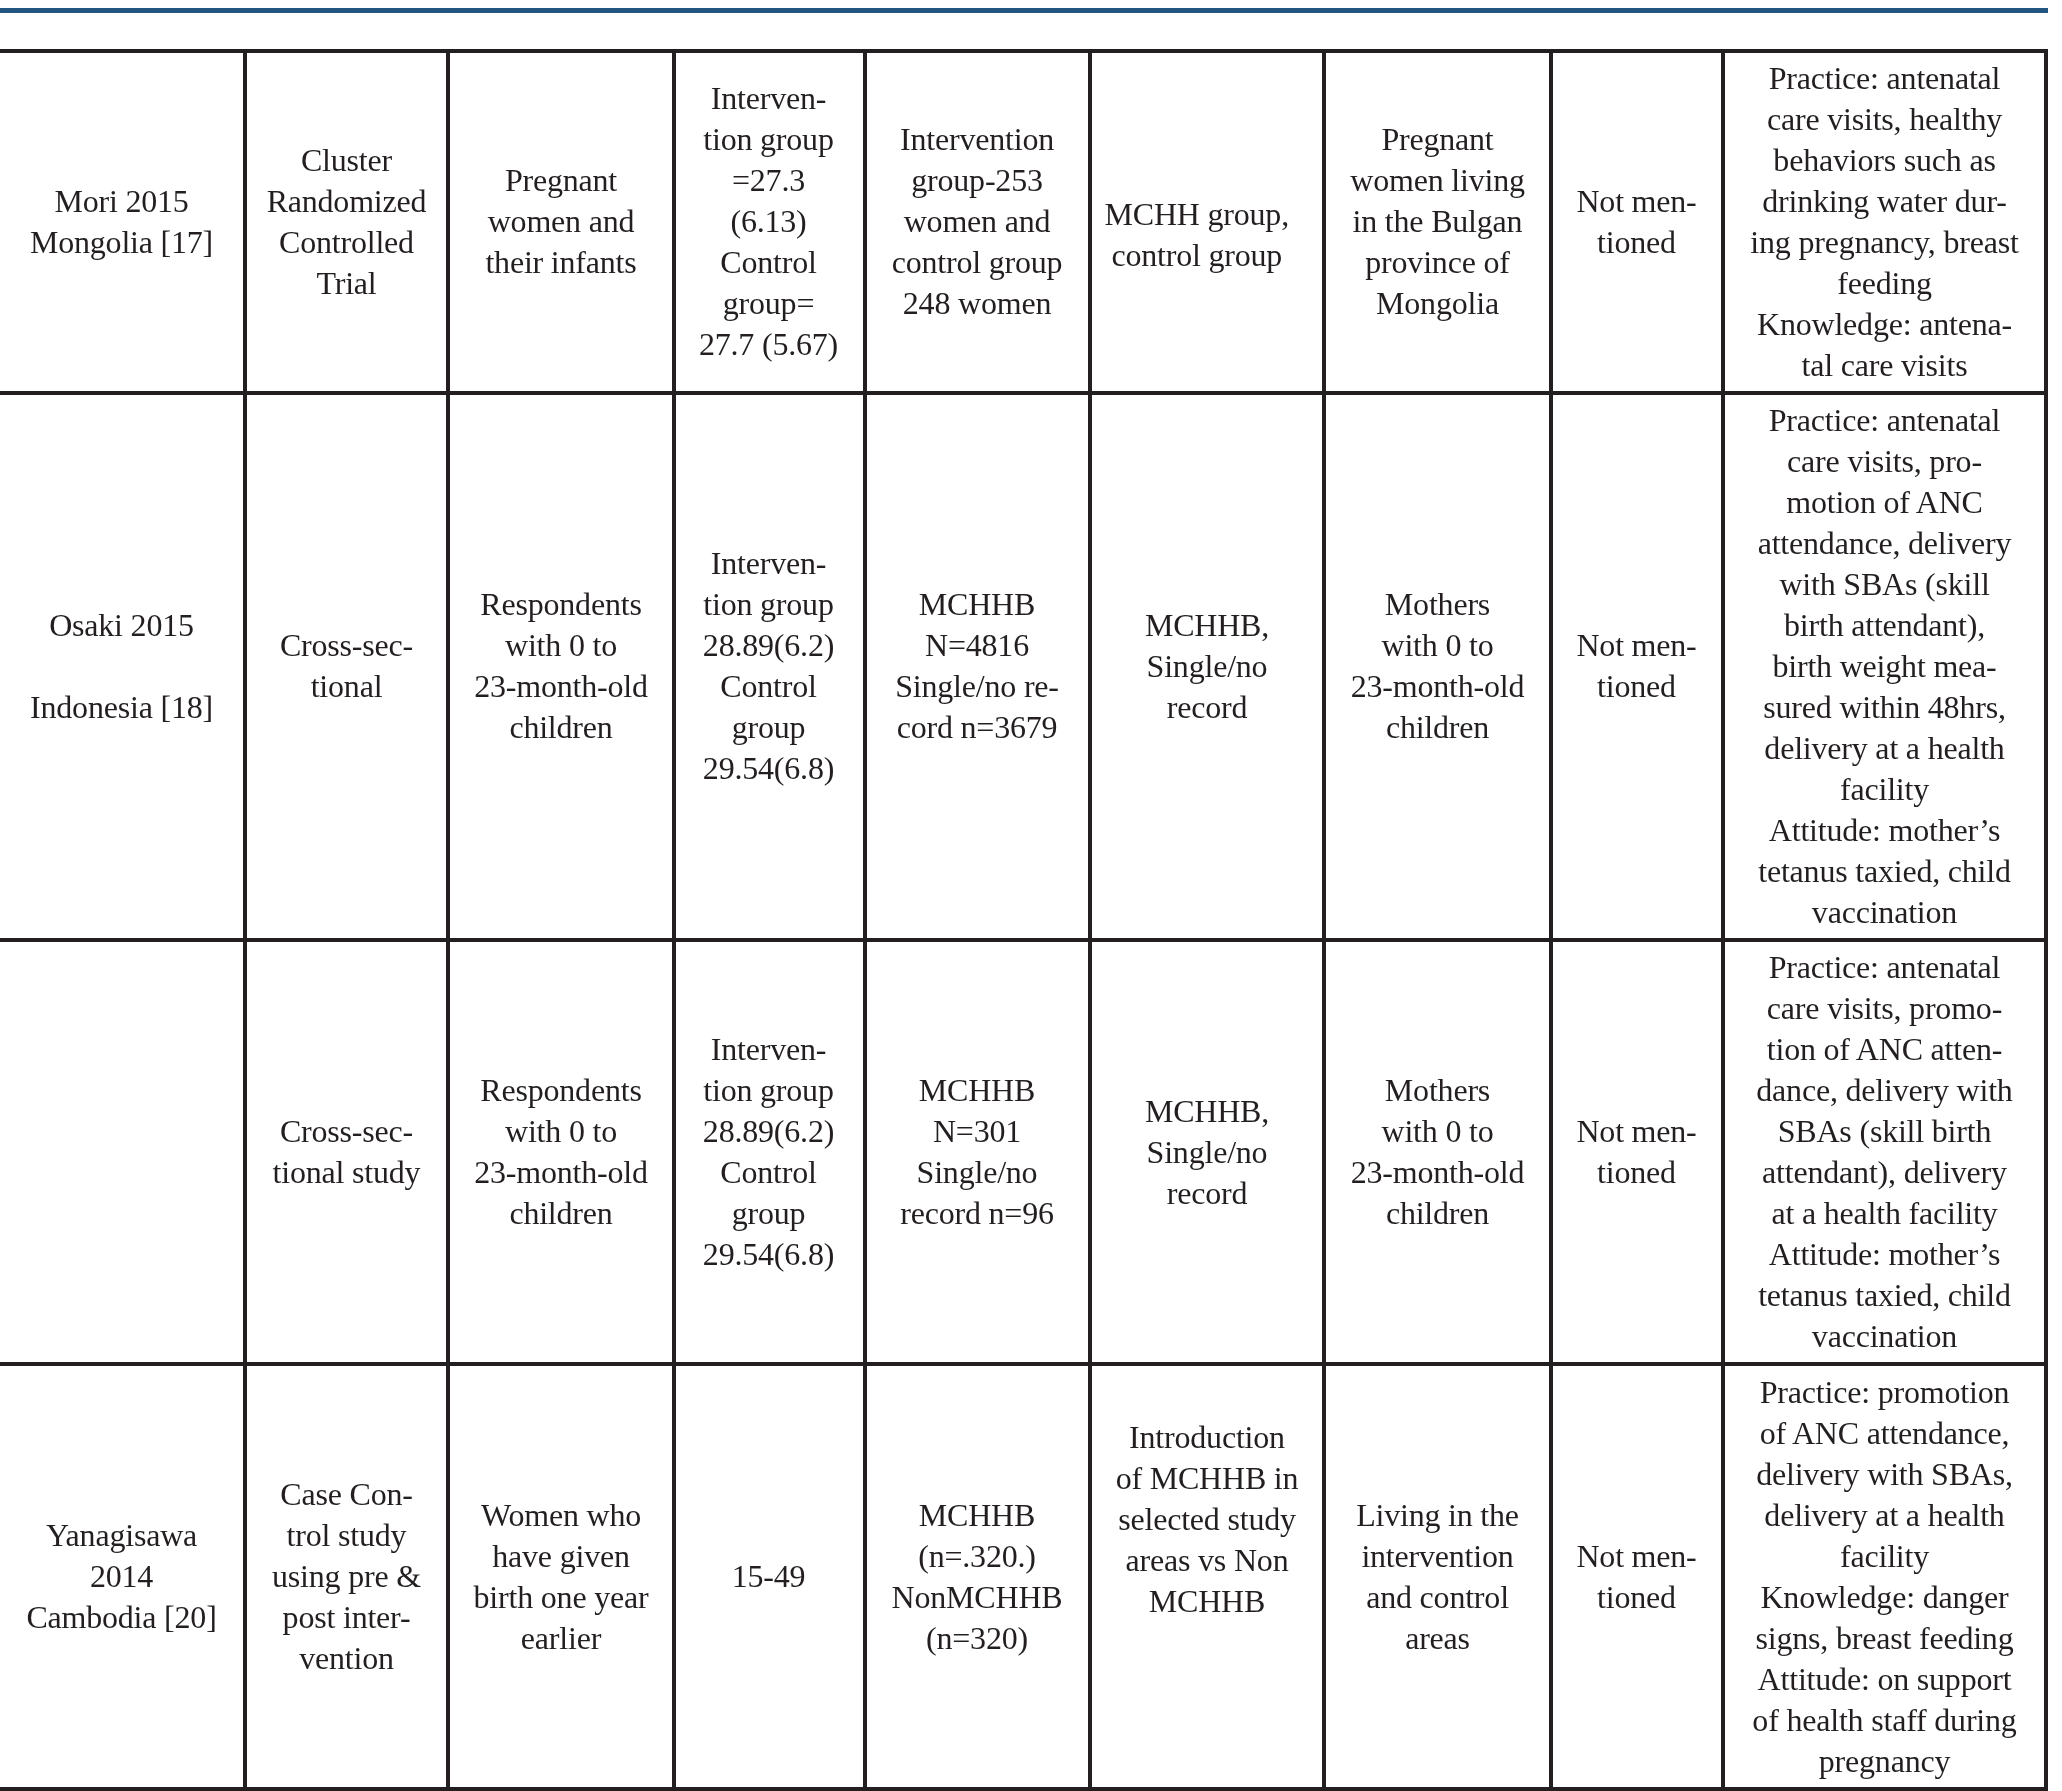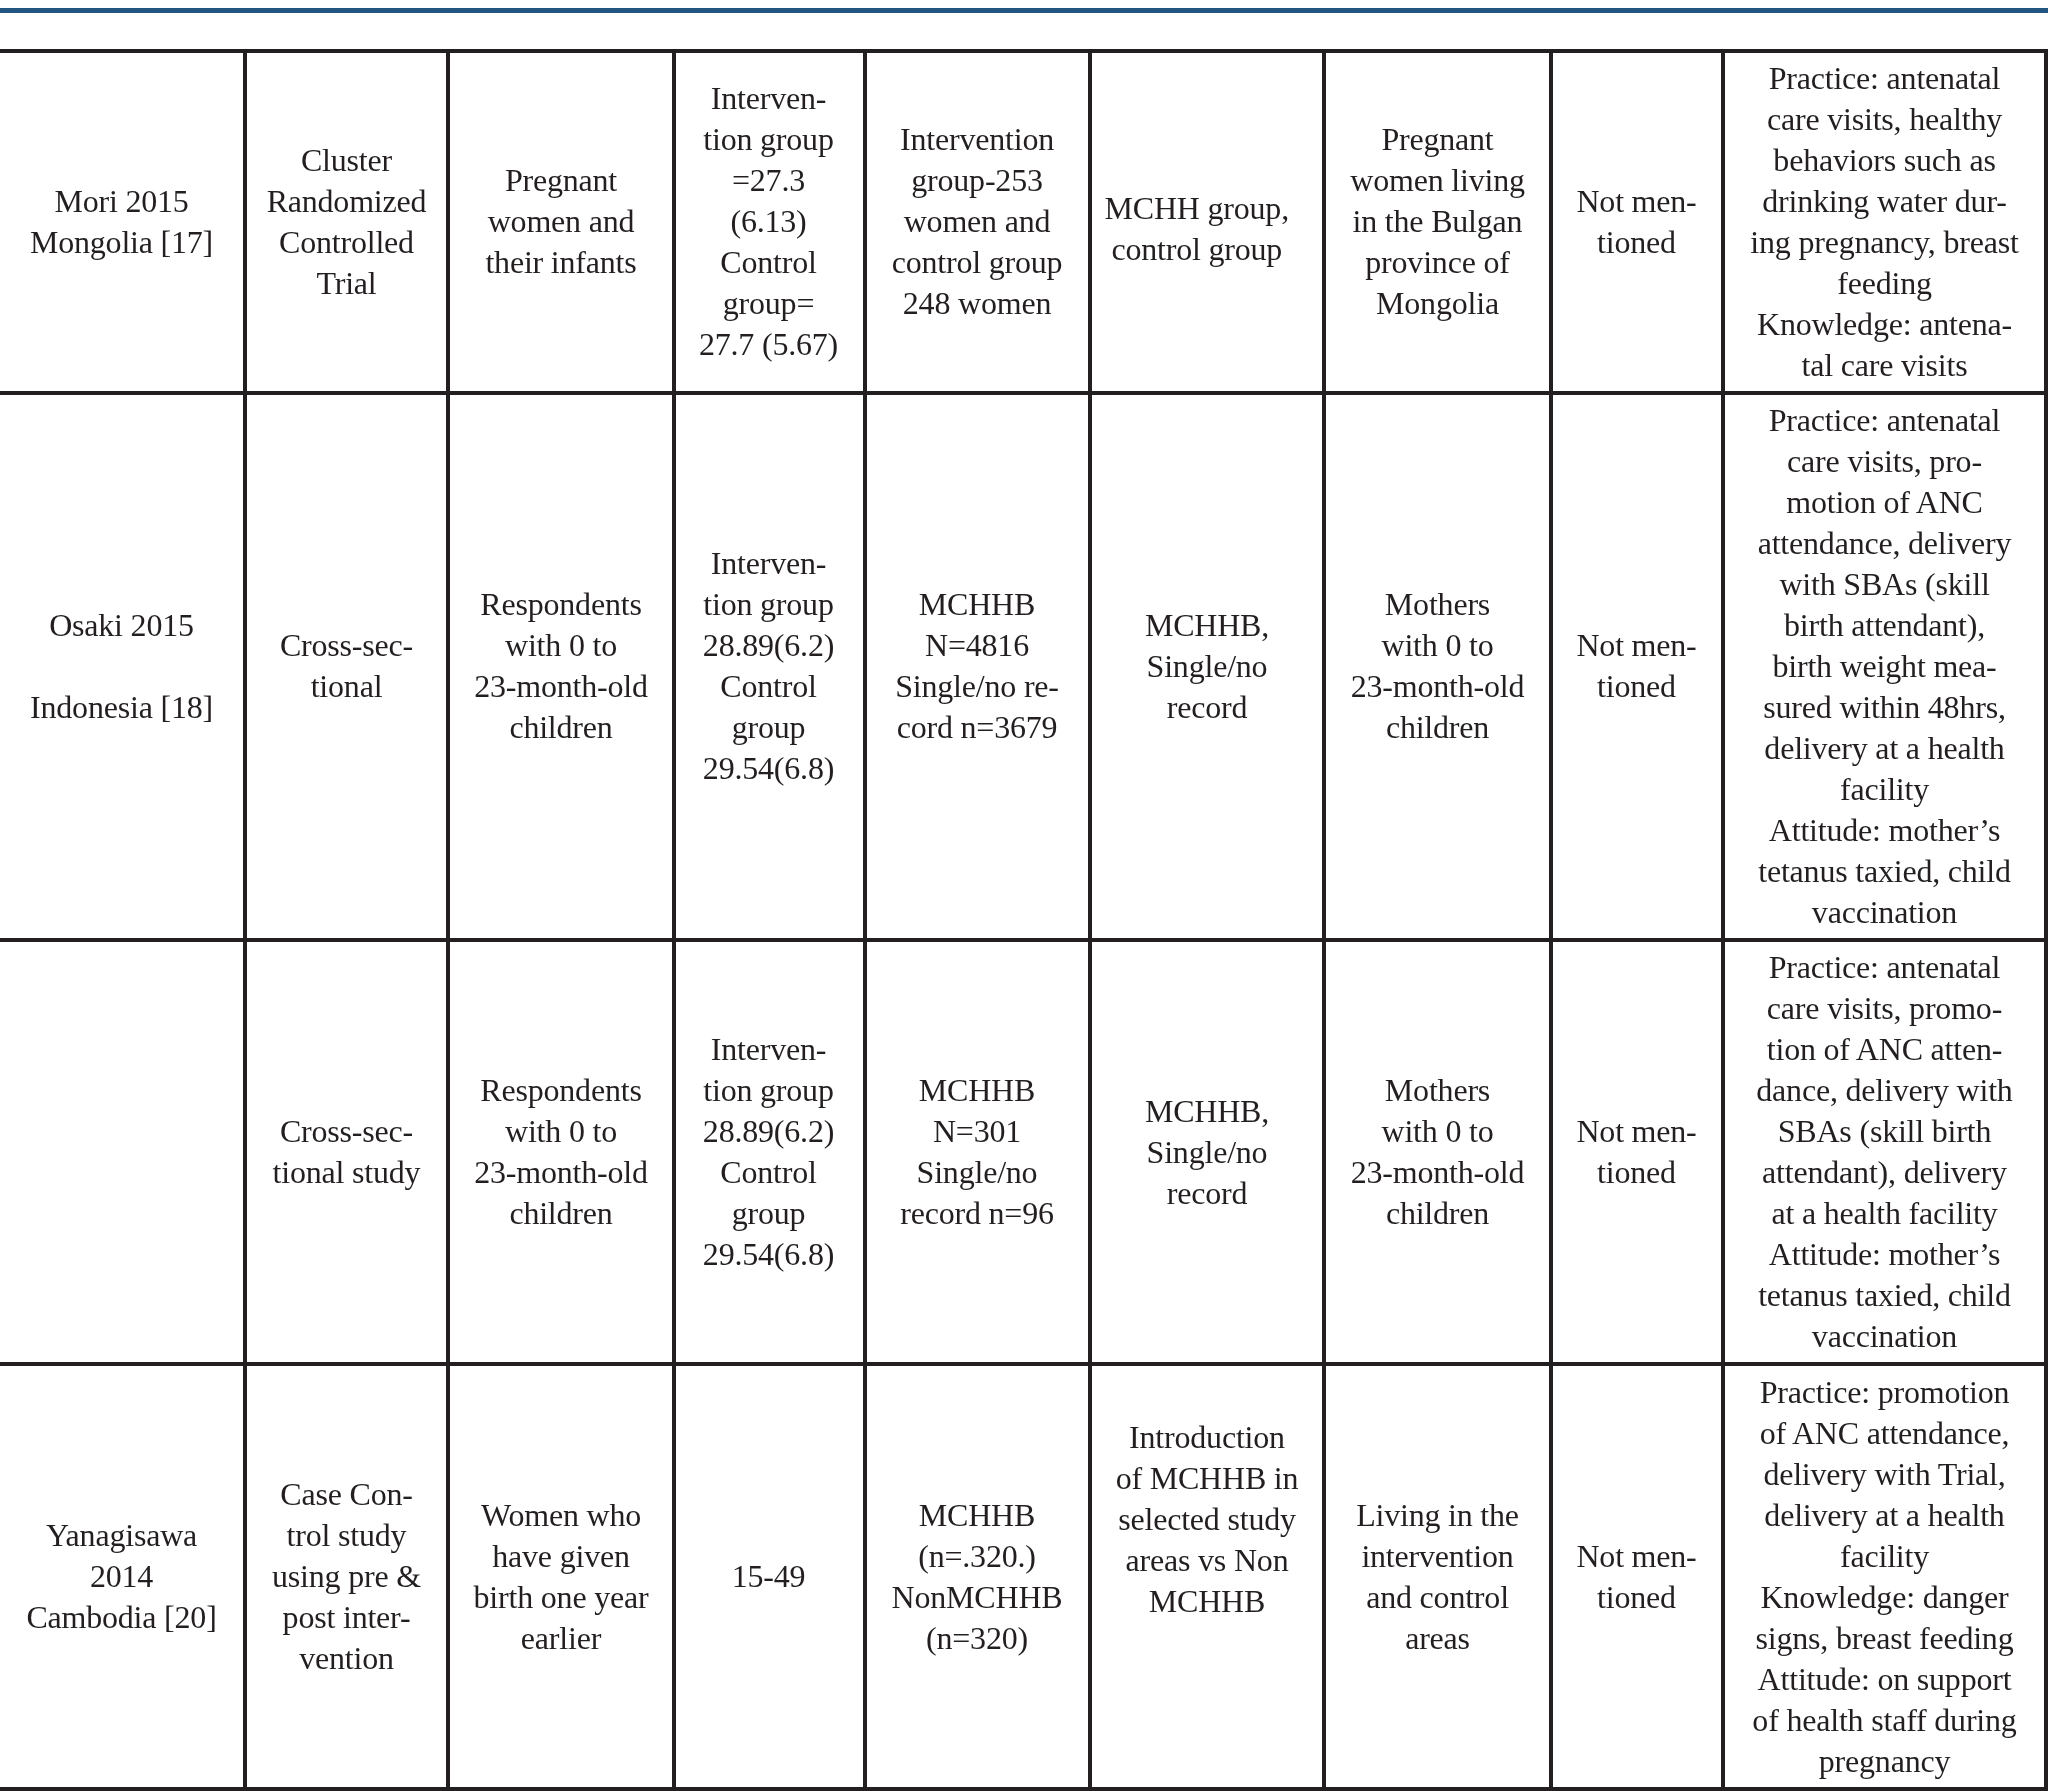--- a/index.html
+++ b/index.html
@@ -105,21 +105,21 @@
 group=
 27.7 (5.67)</span>
     </div>
   <div class="cell" style="left:866px;top:3.7px;width:222px;height:338px;">
       <span class="cell-text">Intervention
 group-253
 women and
 control group
 248 women</span>
     </div>
-  <div class="cell" style="left:1092px;top:11px;width:206px;height:338px;padding-left:9px;">
+  <div class="cell" style="left:1092px;top:17px;width:206px;height:338px;padding-left:9px;">
       <span class="cell-text">MCHH group,
 control group</span>
     </div>
   <div class="cell" style="left:1326px;top:3.7px;width:223px;height:338px;">
       <span class="cell-text">Pregnant
 women living
 in the Bulgan
 province of
 Mongolia</span>
     </div>
@@ -290,21 +290,21 @@
 and control
 areas</span>
     </div>
   <div class="cell" style="left:1552px;top:1317px;width:169px;height:421px;">
       <span class="cell-text">Not men-
 tioned</span>
     </div>
   <div class="cell" style="left:1725px;top:1317px;width:319px;height:421px;">
       <span class="cell-text">Practice: promotion
 of ANC attendance,
-delivery with Trial,
+delivery with SBAs,
 delivery at a health
 facility
 Knowledge: danger
 signs, breast feeding
 Attitude: on support
 of health staff during
 pregnancy</span>
     </div>
 </div>
 

